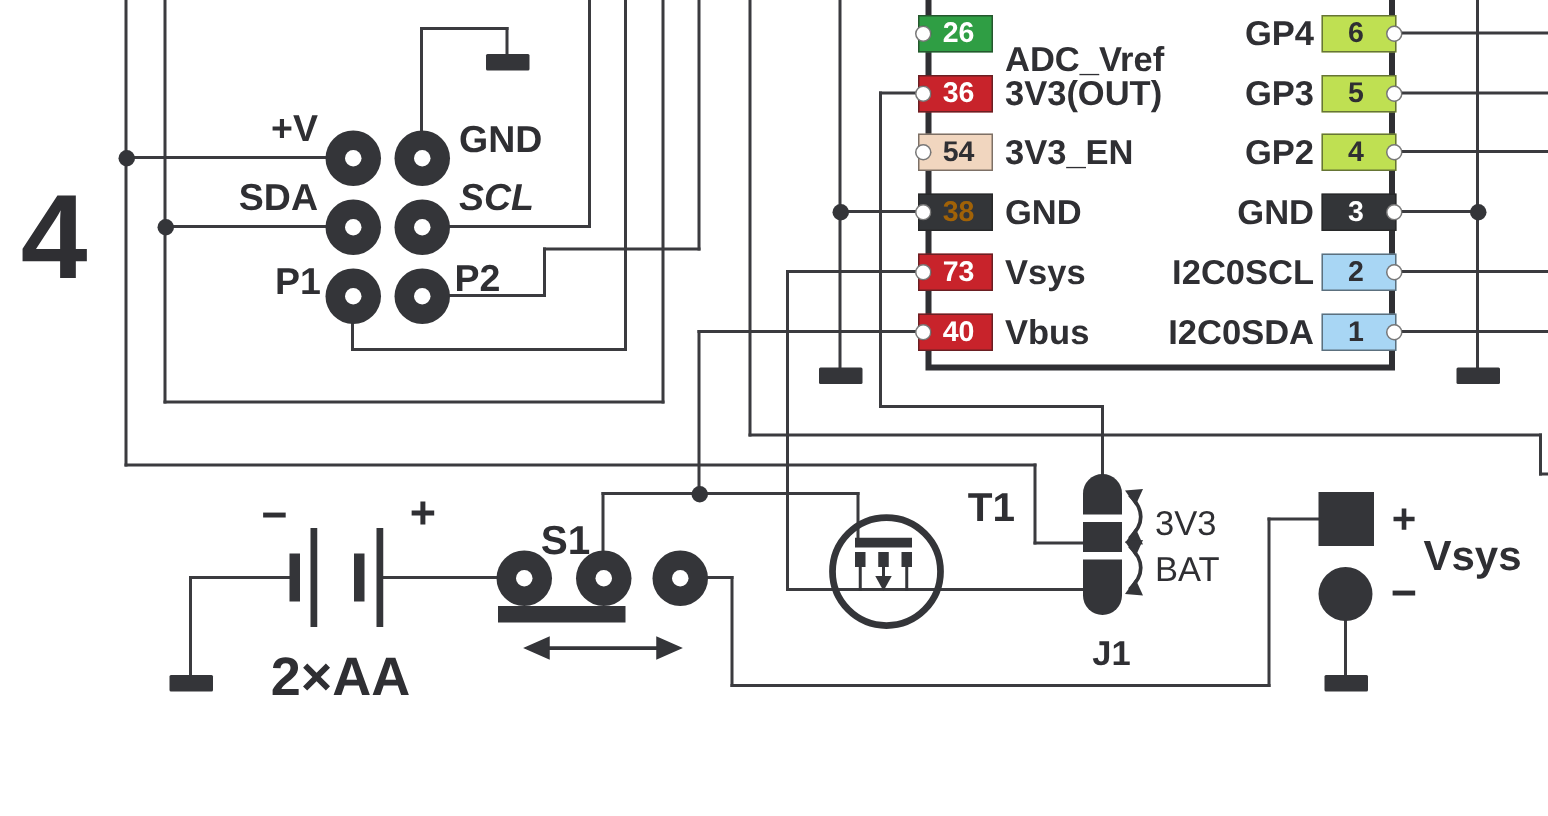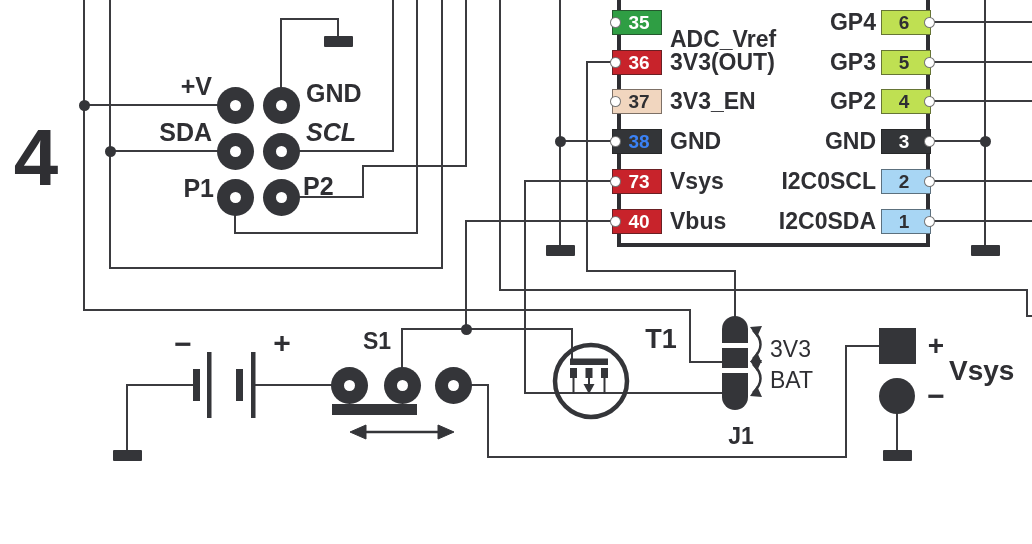--- a/index.html
+++ b/index.html
@@ -10,21 +10,21 @@
   .gnd{position:absolute;width:29px;height:11px;background:#343539;border-radius:1px;}
   .ring{position:absolute;width:37px;height:37px;border-radius:50%;background:#343539;}
   .hole{position:absolute;left:13px;top:13px;width:11px;height:11px;border-radius:50%;background:#fff;}
   .lbl{position:absolute;color:#2f2f33;white-space:nowrap;font-weight:bold;}
   .ctr{transform:translate(-50%,-50%);}
   .vctr{transform:translateY(-50%);}
   .fig4{left:36px;top:158px;font-size:80px;}
   .bat-minus{left:183px;top:344px;font-size:30px;}
   .bat-plus{left:282px;top:343px;font-size:30px;}
   .bat-label{left:227px;top:451px;font-size:36px;}
-  .s1-label{left:377px;top:341px;font-size:23px;}
+  .s1-label{left:377px;top:361px;font-size:27px;}
   .t1-label{left:641px;top:339px;font-size:27px;margin-left:20px;}
   .j1-label{left:741px;top:436px;font-size:23px;}
   .j-3v3{left:770px;top:349px;font-size:23px;font-weight:normal;}
   .j-bat{left:770px;top:380px;font-size:23px;font-weight:normal;}
   .vext-label{left:949px;top:371px;font-size:28px;}
   .vext-plus{left:936px;top:346px;font-size:28px;}
   .vext-minus{left:936px;top:396px;font-size:30px;}
   .chip-body{position:absolute;left:617px;top:-5px;width:313px;height:252px;
              border:4px solid #2f2f33;background:#fff;box-sizing:border-box;}
   .pin-pad{position:absolute;width:50px;height:25px;border:1.5px solid rgba(30,30,30,.55);box-sizing:border-box;}
@@ -147,33 +147,33 @@
       <polygon points="750,362 762,363 757,352" fill="#343539" stroke="none"></polygon>
       <polygon points="750,361 762,360 757,371" fill="#343539" stroke="none"></polygon>
       <polygon points="750,396 762,397 757,386" fill="#343539" stroke="none"></polygon>
     </g>
   </svg>
 
   <div class="chip-body"></div>
   <div id="chip-pins-layer">
       <div class="pin-pad" style="left: 612px; top: 9.5px; background: rgb(47, 158, 68);"></div>
       <div class="notch" style="left: 610px; top: 16.5px;"></div>
-      <div class="pin-num" style="left: 619px; top: 9.5px; color: rgb(255, 255, 255);">35</div>
+      <div class="pin-num" style="left: 619px; top: 9.5px; color: rgb(255, 255, 255);">26</div>
       <div class="pin-label" style="left: 670px; top: 27px;">ADC_Vref</div>
       <div class="pin-pad" style="left: 612px; top: 49.5px; background: rgb(200, 35, 43);"></div>
       <div class="notch" style="left: 610px; top: 56.5px;"></div>
       <div class="pin-num" style="left: 619px; top: 49.5px; color: rgb(255, 255, 255);">36</div>
       <div class="pin-label" style="left: 670px; top: 49.5px;">3V3(OUT)</div>
       <div class="pin-pad" style="left: 612px; top: 88.5px; background: rgb(241, 214, 191);"></div>
       <div class="notch" style="left: 610px; top: 95.5px;"></div>
-      <div class="pin-num" style="left: 619px; top: 88.5px; color: rgb(47, 47, 51);">37</div>
+      <div class="pin-num" style="left: 619px; top: 88.5px; color: rgb(47, 47, 51);">54</div>
       <div class="pin-label" style="left: 670px; top: 88.5px;">3V3_EN</div>
       <div class="pin-pad" style="left: 612px; top: 128.5px; background: rgb(51, 53, 56);"></div>
       <div class="notch" style="left: 610px; top: 135.5px;"></div>
-      <div class="pin-num" style="left: 619px; top: 128.5px; color: #3b82f6;">38</div>
+      <div class="pin-num" style="left: 619px; top: 128.5px; color: #a16207;">38</div>
       <div class="pin-label" style="left: 670px; top: 128.5px;">GND</div>
       <div class="pin-pad" style="left: 612px; top: 168.5px; background: rgb(200, 35, 43);"></div>
       <div class="notch" style="left: 610px; top: 175.5px;"></div>
       <div class="pin-num" style="left: 619px; top: 168.5px; color: rgb(255, 255, 255);">73</div>
       <div class="pin-label" style="left: 670px; top: 168.5px;">Vsys</div>
       <div class="pin-pad" style="left: 612px; top: 208.5px; background: rgb(200, 35, 43);"></div>
       <div class="notch" style="left: 610px; top: 215.5px;"></div>
       <div class="pin-num" style="left: 619px; top: 208.5px; color: rgb(255, 255, 255);">40</div>
       <div class="pin-label" style="left: 670px; top: 208.5px;">Vbus</div>
       <div class="pin-pad" style="left: 881px; top: 9.5px; background: rgb(191, 224, 82);"></div>
@@ -244,20 +244,21 @@
   <div class="j1pad" style="top:316px;height:27px;border-radius:13px 13px 0 0;"></div>
   <div class="j1pad" style="top:348px;height:20px;"></div>
   <div class="j1pad" style="top:373px;height:37px;border-radius:0 0 13px 13px;"></div>
 
   <div class="vext-sq"></div>
   <div class="vext-ci"></div>
 
   <div class="lbl ctr fig4">4</div>
   <div class="lbl ctr bat-minus">−</div>
   <div class="lbl ctr bat-plus">+</div>
+  <div class="lbl ctr bat-label">2×AA</div>
   <div class="lbl ctr s1-label">S1</div>
   <div class="lbl ctr t1-label">T1</div>
   <div class="lbl ctr j1-label">J1</div>
   <div class="lbl vctr j-3v3">3V3</div>
   <div class="lbl vctr j-bat">BAT</div>
   <div class="lbl vctr vext-label">Vsys</div>
   <div class="lbl ctr vext-plus">+</div>
   <div class="lbl ctr vext-minus">−</div>
 
 </div>

